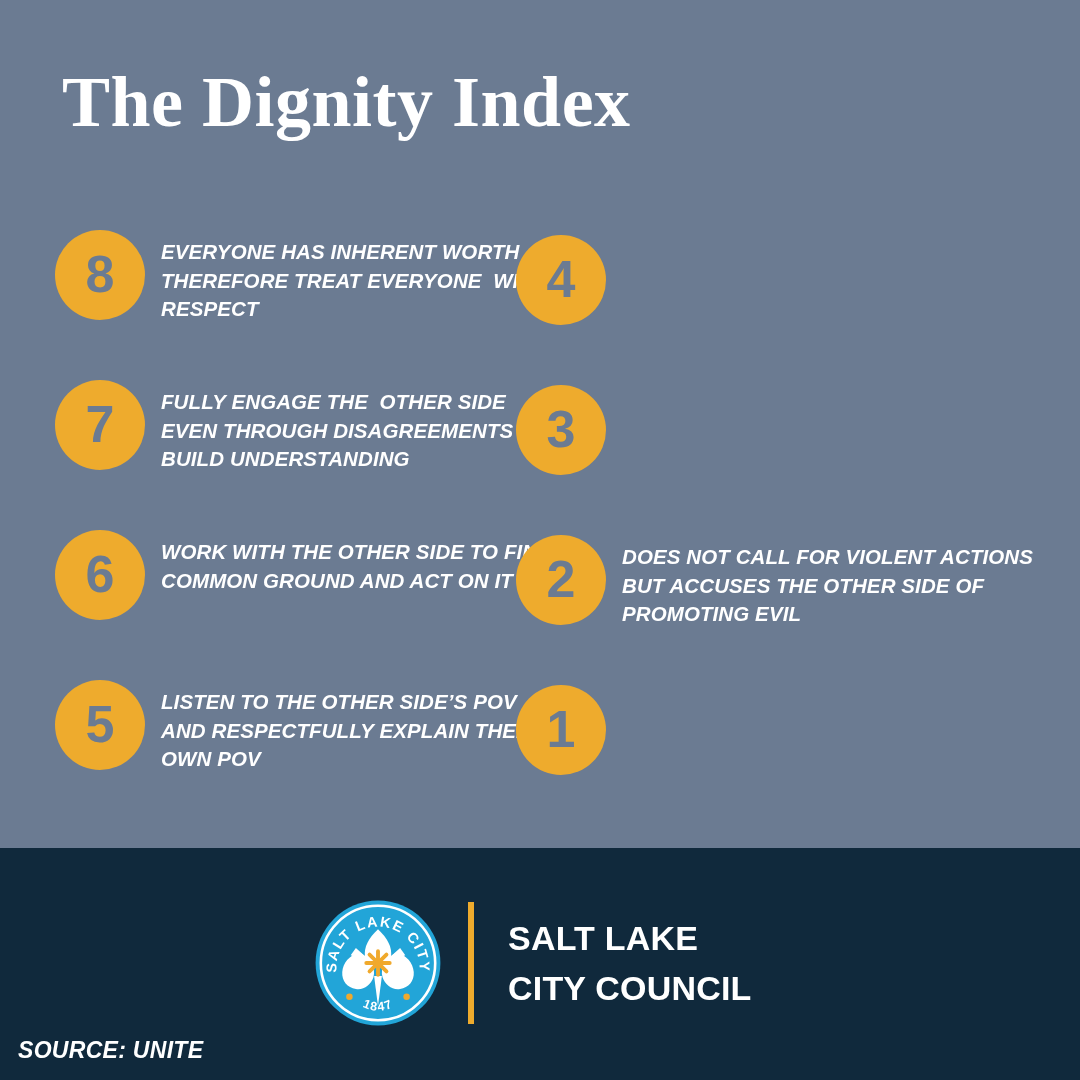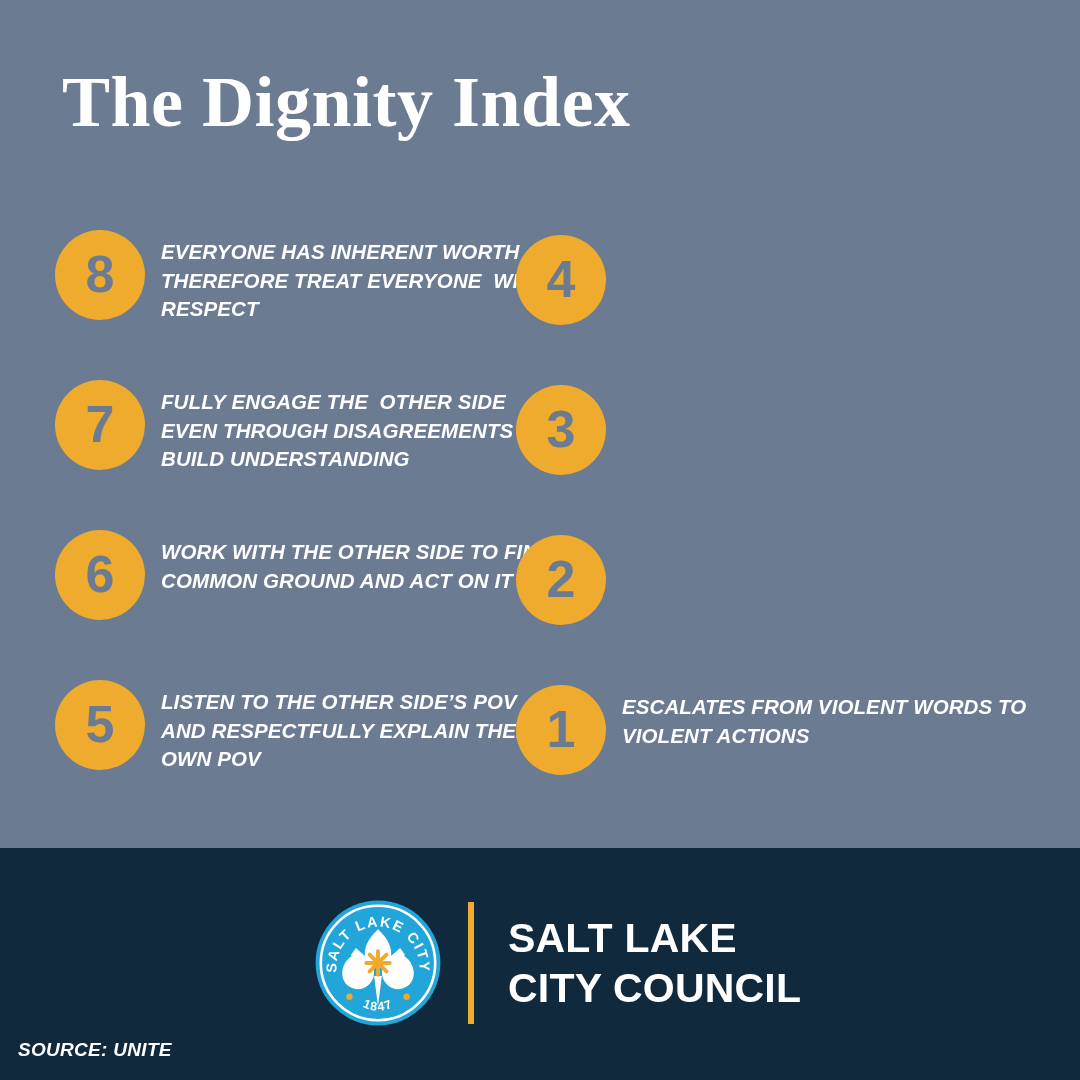--- a/index.html
+++ b/index.html
@@ -111,35 +111,35 @@
     width: 6px;
     height: 122px;
     background: #eeab2d;
     margin-left: 25px;
     flex: 0 0 auto;
   }
   #brand-name {
     margin-left: 34px;
     font-family: "Liberation Sans", sans-serif;
     font-weight: bold;
-    font-size: 41px;
+    font-size: 34px;
     line-height: 50px;
     letter-spacing: 0.2px;
     color: #ffffff;
     text-transform: uppercase;
     white-space: pre-line;
   }
   #source {
     position: absolute;
     left: 18px;
     top: 1039px;
     font-family: "Liberation Sans", sans-serif;
     font-style: italic;
     font-weight: bold;
-    font-size: 19px;
+    font-size: 23px;
     line-height: 22px;
     letter-spacing: 0.3px;
     color: #ffffff;
     text-transform: uppercase;
   }
 </style>
 </head>
 <body>
 
 <div id="poster">
@@ -189,27 +189,27 @@
     <div class="entry">
       <div class="entry-badge">
         <span class="entry-number">3</span>
       </div>
     </div>
 
     <div class="entry">
       <div class="entry-badge">
         <span class="entry-number">2</span>
       </div>
+      <div class="entry-text">DOES NOT CALL FOR VIOLENT ACTIONS BUT ACCUSES THE OTHER SIDE OF PROMOTING EVIL</div>
     </div>
 
     <div class="entry">
       <div class="entry-badge">
         <span class="entry-number">1</span>
       </div>
-      <div class="entry-text">ESCALATES FROM VIOLENT WORDS TO VIOLENT ACTIONS</div>
     </div>
 
   </div>
 
   <div id="footer">
     <div id="footer-brand">
 
       <svg id="seal" viewBox="0 0 200 200">
         <defs>
           <path id="arcPath" d="M 36 108 A 64 64 0 0 1 164 108" fill="none"></path>

